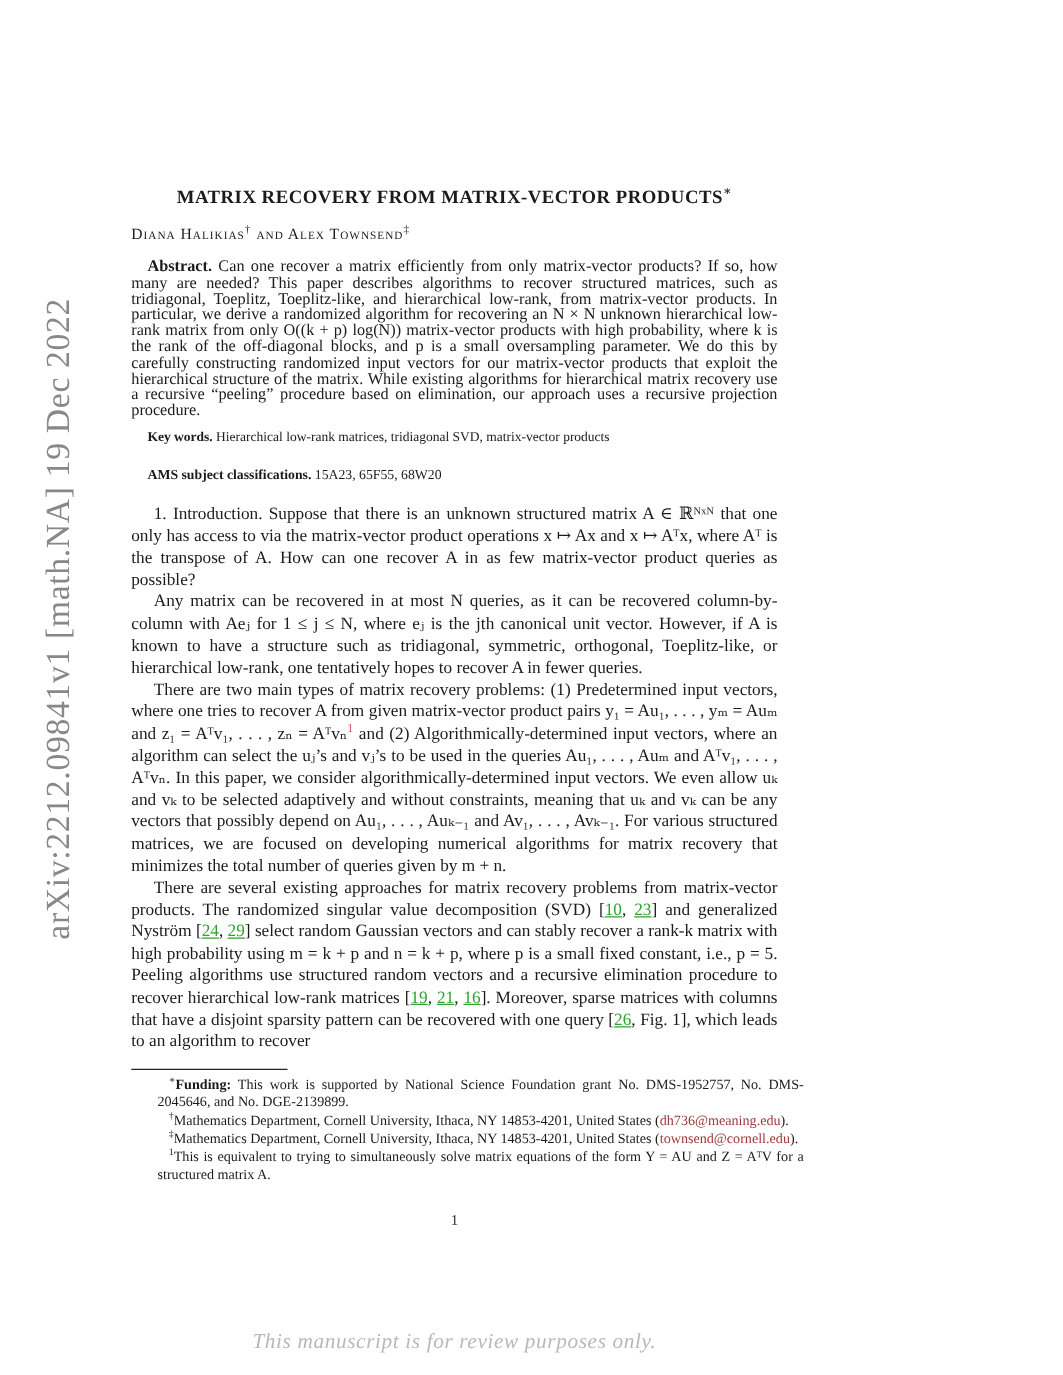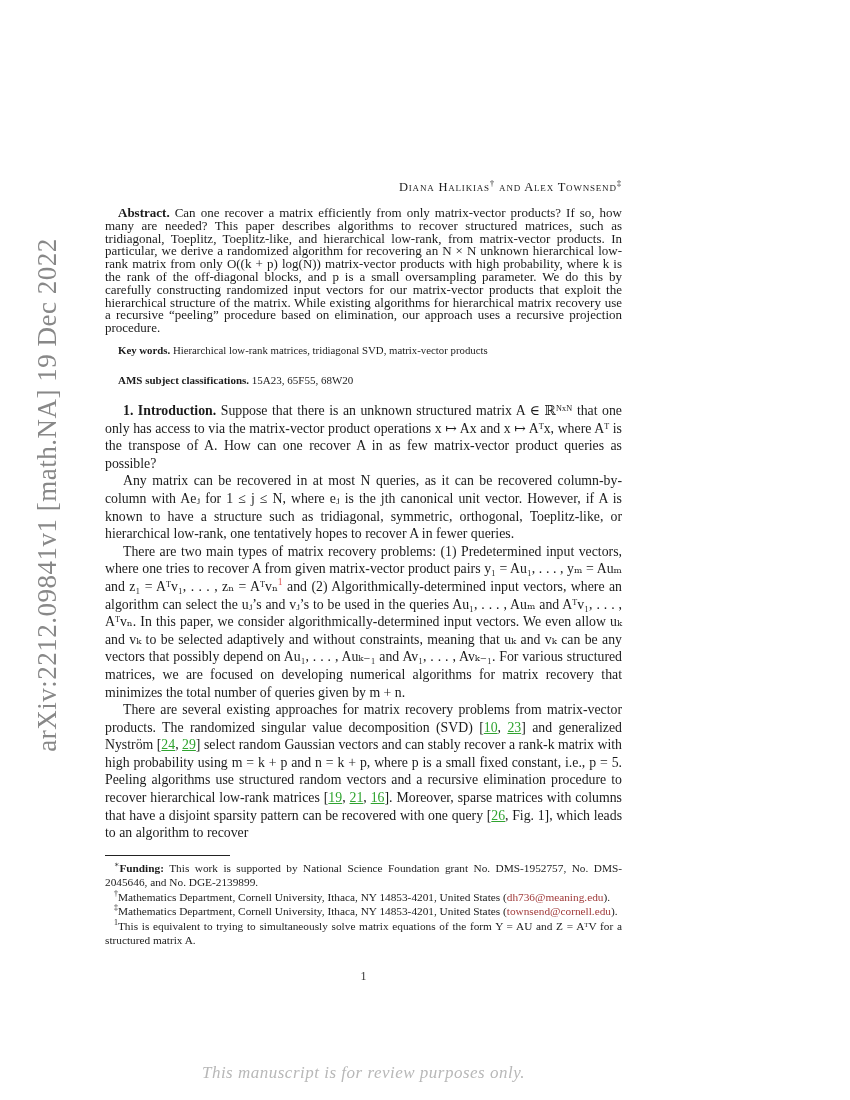--- a/index.html
+++ b/index.html
@@ -18,57 +18,58 @@
   }
   .arxiv-banner span {
     display: inline-block; white-space: nowrap;
     transform: translate(-50%, -50%) rotate(-90deg);
     font-size: 27px; color: var(--banner_gray); letter-spacing: 0.5px;
   }
 
   .title { top: 148px; text-align: center; font-weight: bold; font-size: 15px; letter-spacing: 0.4px; }
   .title sup { font-size: 10px; }
 
-  .authors { top: 178px; text-align: right; font-variant: small-caps; font-size: 12.5px; letter-spacing: 0.8px; }
+  .authors { top: 178px; text-align: left; font-variant: small-caps; font-size: 12.5px; letter-spacing: 0.8px; }
   .authors sup { font-size: 9px; font-variant: normal; }
 
   .abstract { top: 207px; font-size: 13px; line-height: 12.8px; text-align: justify; }
   .abstract p, .kw p, .ams p { margin: 0; text-indent: 13px; }
   .kw  { top: 344px; font-size: 10.8px; line-height: 12.8px; }
   .ams { top: 374px; font-size: 11px; line-height: 12.8px; }
 
   .body { top: 402px; font-size: 13.8px; line-height: 17.6px; text-align: justify; }
   .body p { margin: 0; text-indent: 18px; }
-  .sechead { font-weight: bold; }
+  .sechead { font-weight: normal; }
 
   .cite { color: var(--citation_green); text-decoration: underline; }
   .fnref { color: var(--footnote_red); font-size: 70%; vertical-align: super; line-height: 0; }
   .email { color: var(--email_maroon); }
 
   .fnrule { position: absolute; left: 105px; top: 855px; width: 125px; border-top: 1.2px solid #222; }
 
-  .footnotes { top: 861px; font-size: 11.3px; line-height: 14.4px; text-align: justify; }
+  .footnotes { top: 861px; font-size: 11.3px; line-height: 14.4px; text-align: justify; margin-left: 21px; }
   .footnotes p { margin: 0; text-indent: 9px; }
   .footnotes sup { font-size: 70%; vertical-align: super; line-height: 0; }
 
   .pagenum { top: 969px; text-align: center; font-size: 12px; color: #333; }
 
   .footer { top: 1063px; text-align: center; font-style: italic; font-size: 17px;
             color: var(--footer_gray); letter-spacing: 0.5px; }
   b { font-weight: bold; }
 </style>
 </head>
 <body>
 
 <div class="page">
 
   <div class="arxiv-banner">
     <span>arXiv:2212.09841v1  [math.NA]  19 Dec 2022</span>
   </div>
 
+  <div class="col title"><span>MATRIX RECOVERY FROM MATRIX-VECTOR PRODUCTS</span><sup>∗</sup></div>
 
   <div class="col authors"><span>Diana Halikias</span><sup>†</sup><span> and </span><span>Alex Townsend</span><sup>‡</sup></div>
 
   <div class="col abstract">
     <p><b>Abstract.</b> <span>Can one recover a matrix efficiently from only matrix-vector products? If so, how many are needed? This paper describes algorithms to recover structured matrices, such as tridiagonal, Toeplitz, Toeplitz-like, and hierarchical low-rank, from matrix-vector products. In particular, we derive a randomized algorithm for recovering an N × N unknown hierarchical low-rank matrix from only O((k + p) log(N)) matrix-vector products with high probability, where k is the rank of the off-diagonal blocks, and p is a small oversampling parameter. We do this by carefully constructing randomized input vectors for our matrix-vector products that exploit the hierarchical structure of the matrix. While existing algorithms for hierarchical matrix recovery use a recursive “peeling” procedure based on elimination, our approach uses a recursive projection procedure.</span></p>
   </div>
 
   <div class="col kw">
     <p><b>Key words.</b> <span>Hierarchical low-rank matrices, tridiagonal SVD, matrix-vector products</span></p>
   </div>

